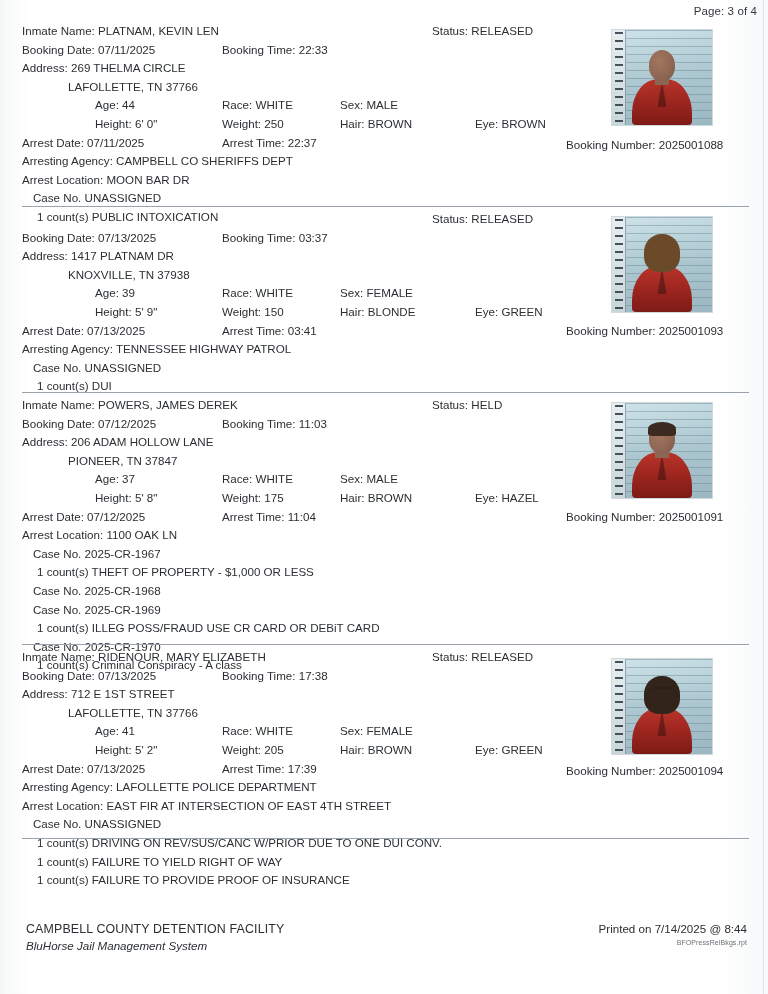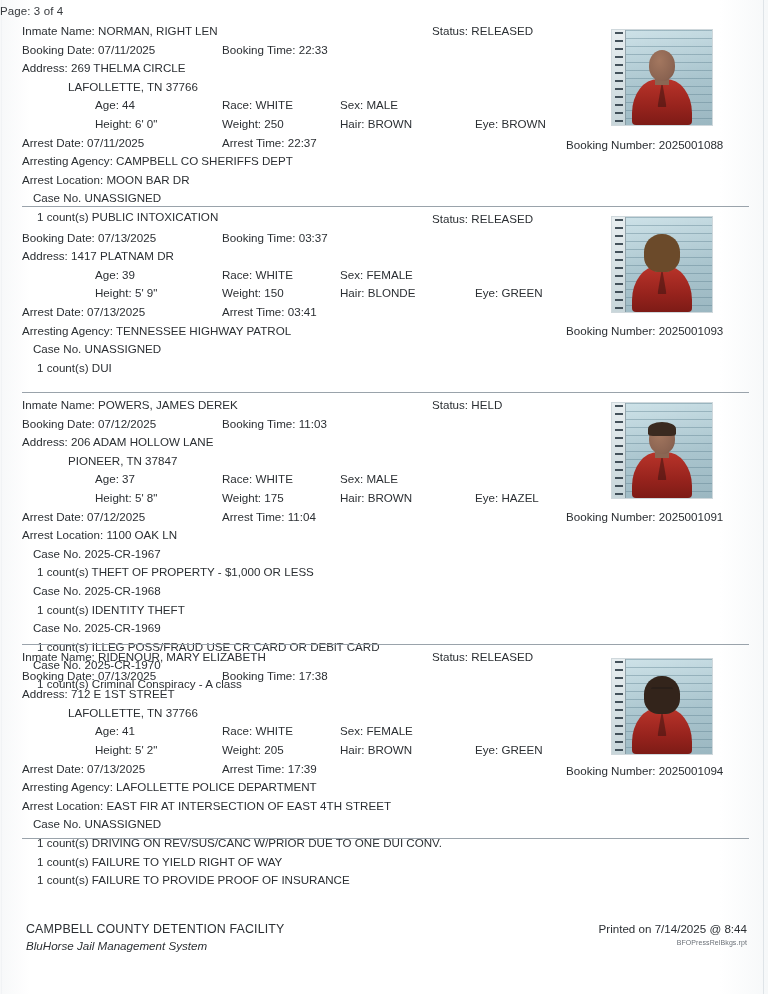--- a/index.html
+++ b/index.html
@@ -42,23 +42,25 @@
     inset: 0;
     background: linear-gradient(90deg, #f7f8f9 0px, #ffffff 30px, #ffffff 720px, #f6f8f9 768px);
     pointer-events: none;
   }
 
   .page-number {
     position: absolute;
     top: 5px;
     left: 0;
     width: 745px;
+    text-align: right;
     font-size: 11.5px;
     letter-spacing: 0.1px;
     color: #36393d;
+    padding-left: 12px;
   }
 
   .record {
     position: absolute;
     left: 0;
     width: 768px;
   }
   .rule {
     position: absolute;
     left: 22px;
@@ -285,21 +287,21 @@
   <div id="scan-tint"></div>
   <div id="scan-edge-left"></div>
   <div id="scan-edge-right"></div>
 
   <div class="page-number">Page: 3 of 4</div>
 
   <div id="records-container">
       <div class="record" style="top: 24px;">
         <div class="lines">
           <div class="line">
-            <span class="cell c-left"><span>Inmate Name:</span> <span>NORMAN, RIGHT LEN</span></span>
+            <span class="cell c-left"><span>Inmate Name:</span> <span>PLATNAM, KEVIN LEN</span></span>
             <span class="status"><span>Status:</span> <span>RELEASED</span></span>
           </div>
           <div class="line">
             <span class="cell c-left"><span>Booking Date:</span> <span>07/11/2025</span></span>
             <span class="cell c-btime"><span>Booking Time:</span> <span>22:33</span></span>
           </div>
           <div class="line">
             <span class="cell c-left"><span>Address:</span> <span>269 THELMA CIRCLE</span></span>
           </div>
           <div class="line">
@@ -348,20 +350,23 @@
         <div class="lines">
           <div class="line">
             <span class="status"><span>Status:</span> <span>RELEASED</span></span>
           </div>
           <div class="line">
             <span class="cell c-left"><span>Booking Date:</span> <span>07/13/2025</span></span>
             <span class="cell c-btime"><span>Booking Time:</span> <span>03:37</span></span>
           </div>
           <div class="line">
             <span class="cell c-left"><span>Address:</span> <span>1417 PLATNAM DR</span></span>
+          </div>
+          <div class="line">
+            <span class="cell c-city">KNOXVILLE, TN 37938</span>
           </div>
           <div class="line">
             <span class="cell c-age"><span>Age:</span> <span>39</span></span>
             <span class="cell c-sub"><span>Race:</span> <span>WHITE</span></span>
             <span class="cell c-sex"><span>Sex:</span> <span>FEMALE</span></span>
           </div>
           <div class="line">
             <span class="cell c-age"><span>Height:</span> <span>5' 9"</span></span>
             <span class="cell c-sub"><span>Weight:</span> <span>150</span></span>
             <span class="cell c-sex"><span>Hair:</span> <span>BLONDE</span></span>
@@ -428,23 +433,20 @@
             <span class="cell c-left"><span>Arrest Location:</span> <span>1100 OAK LN</span></span>
           </div>
           <div class="line">
             <span class="cell c-ind2"><span>Case No.</span> <span>2025-CR-1967</span></span>
           </div>
           <div class="line">
             <span class="cell c-ind3">1 count(s) THEFT OF PROPERTY - $1,000 OR LESS</span>
           </div>
           <div class="line">
             <span class="cell c-ind2"><span>Case No.</span> <span>2025-CR-1968</span></span>
-          </div>
-          <div class="line">
-            <span class="cell c-ind3">1 count(s) IDENTITY THEFT</span>
           </div>
           <div class="line">
             <span class="cell c-ind2"><span>Case No.</span> <span>2025-CR-1969</span></span>
           </div>
           <div class="line">
             <span class="cell c-ind3">1 count(s) ILLEG POSS/FRAUD USE CR CARD OR DEBiT CARD</span>
           </div>
           <div class="line">
             <span class="cell c-ind2"><span>Case No.</span> <span>2025-CR-1970</span></span>
           </div>

